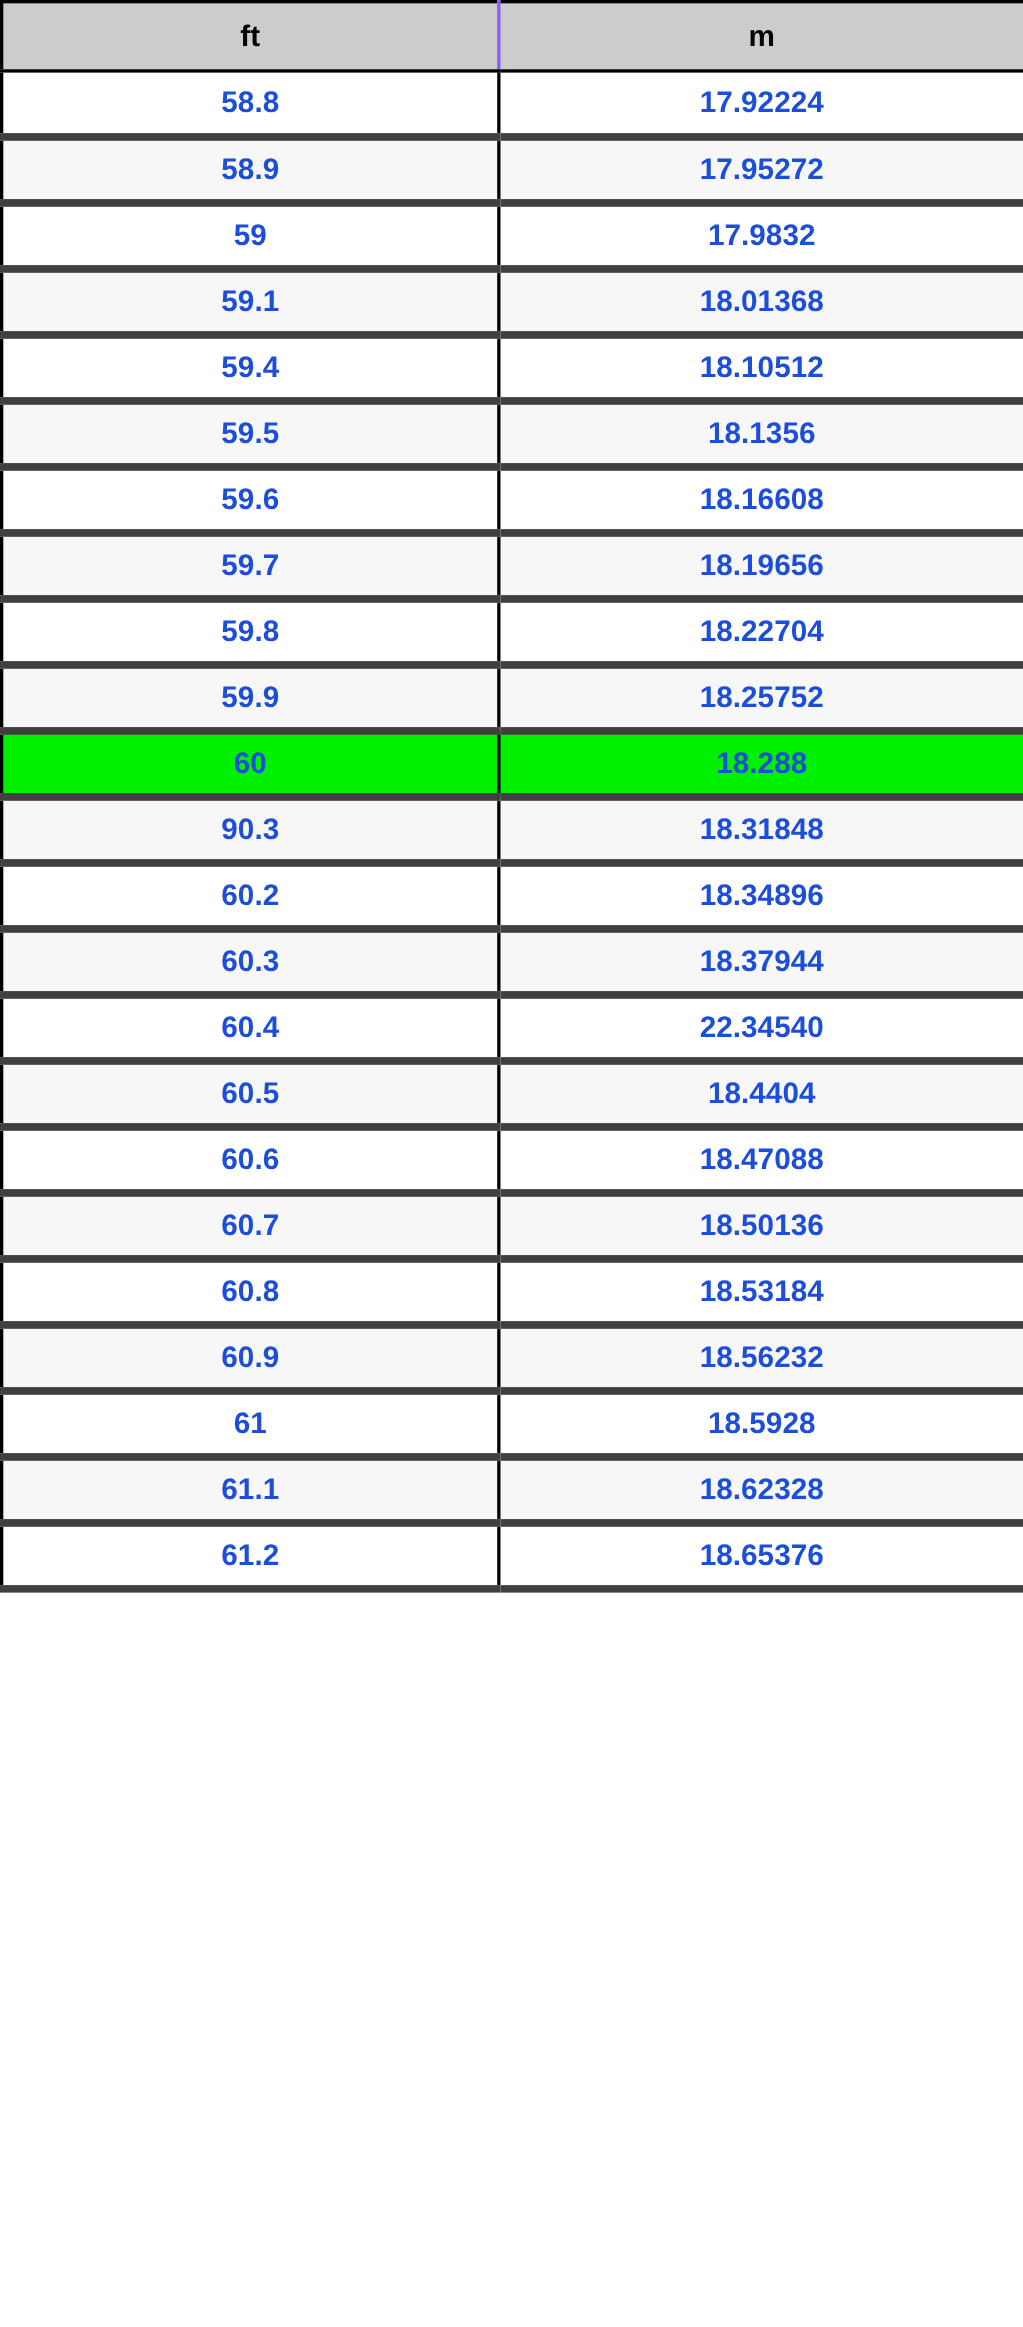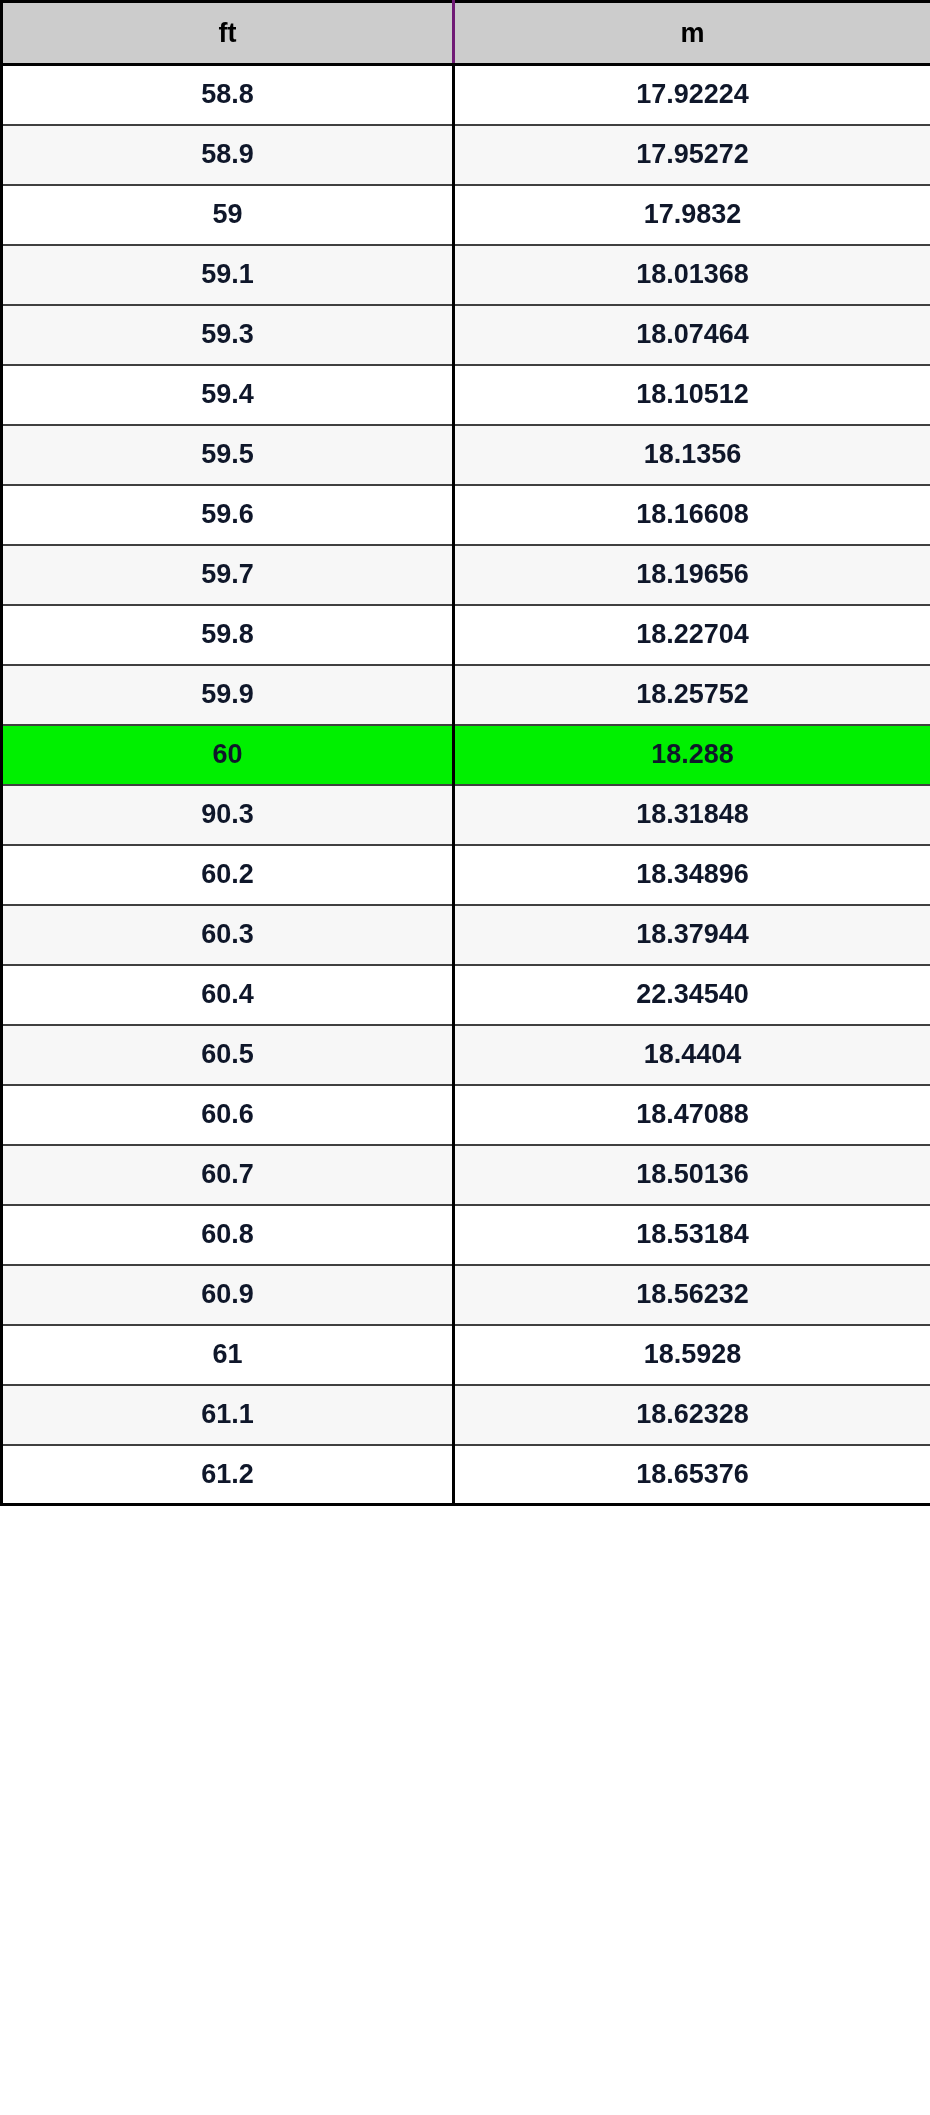--- a/index.html
+++ b/index.html
@@ -26,35 +26,35 @@
   #conversion-table col.col-to   { width: 478px; }
 
   #conversion-table th {
     background: #cccccc;
     color: #000000;
     font-weight: bold;
     font-size: 27px;
     height: 63px;
     text-align: center;
     vertical-align: middle;
-    border-right: 3px solid #701a75;
+    border-right: 3px solid #8b5cf6;
     border-bottom: 3px solid #000000;
     padding: 0;
   }
   #conversion-table th:last-child { border-right: none; }
 
   #conversion-table td {
-    color: #0f172a;
+    color: #1d4ed8;
     font-weight: bold;
     font-size: 27px;
     height: 60px;
     text-align: center;
     vertical-align: middle;
     border-right: 3px solid #000000;
-    border-bottom: 2px solid #404040;
+    border-bottom: 7px solid #404040;
     padding: 0;
     line-height: 1;
   }
   #conversion-table td:last-child { border-right: none; text-align: center; }
 
   tr.row-odd  td { background: #ffffff; }
   tr.row-even td { background: #f7f7f7; }
 
   tr.row-highlight td {
     background: #00f000;
@@ -89,24 +89,20 @@
         <td>58.9</td>
         <td>17.95272</td>
       </tr>
       <tr class="row-odd">
         <td>59</td>
         <td>17.9832</td>
       </tr>
       <tr class="row-even">
         <td>59.1</td>
         <td>18.01368</td>
-      </tr>
-      <tr class="row-even">
-        <td>59.3</td>
-        <td>18.07464</td>
       </tr>
       <tr class="row-odd">
         <td>59.4</td>
         <td>18.10512</td>
       </tr>
       <tr class="row-even">
         <td>59.5</td>
         <td>18.1356</td>
       </tr>
       <tr class="row-odd">

